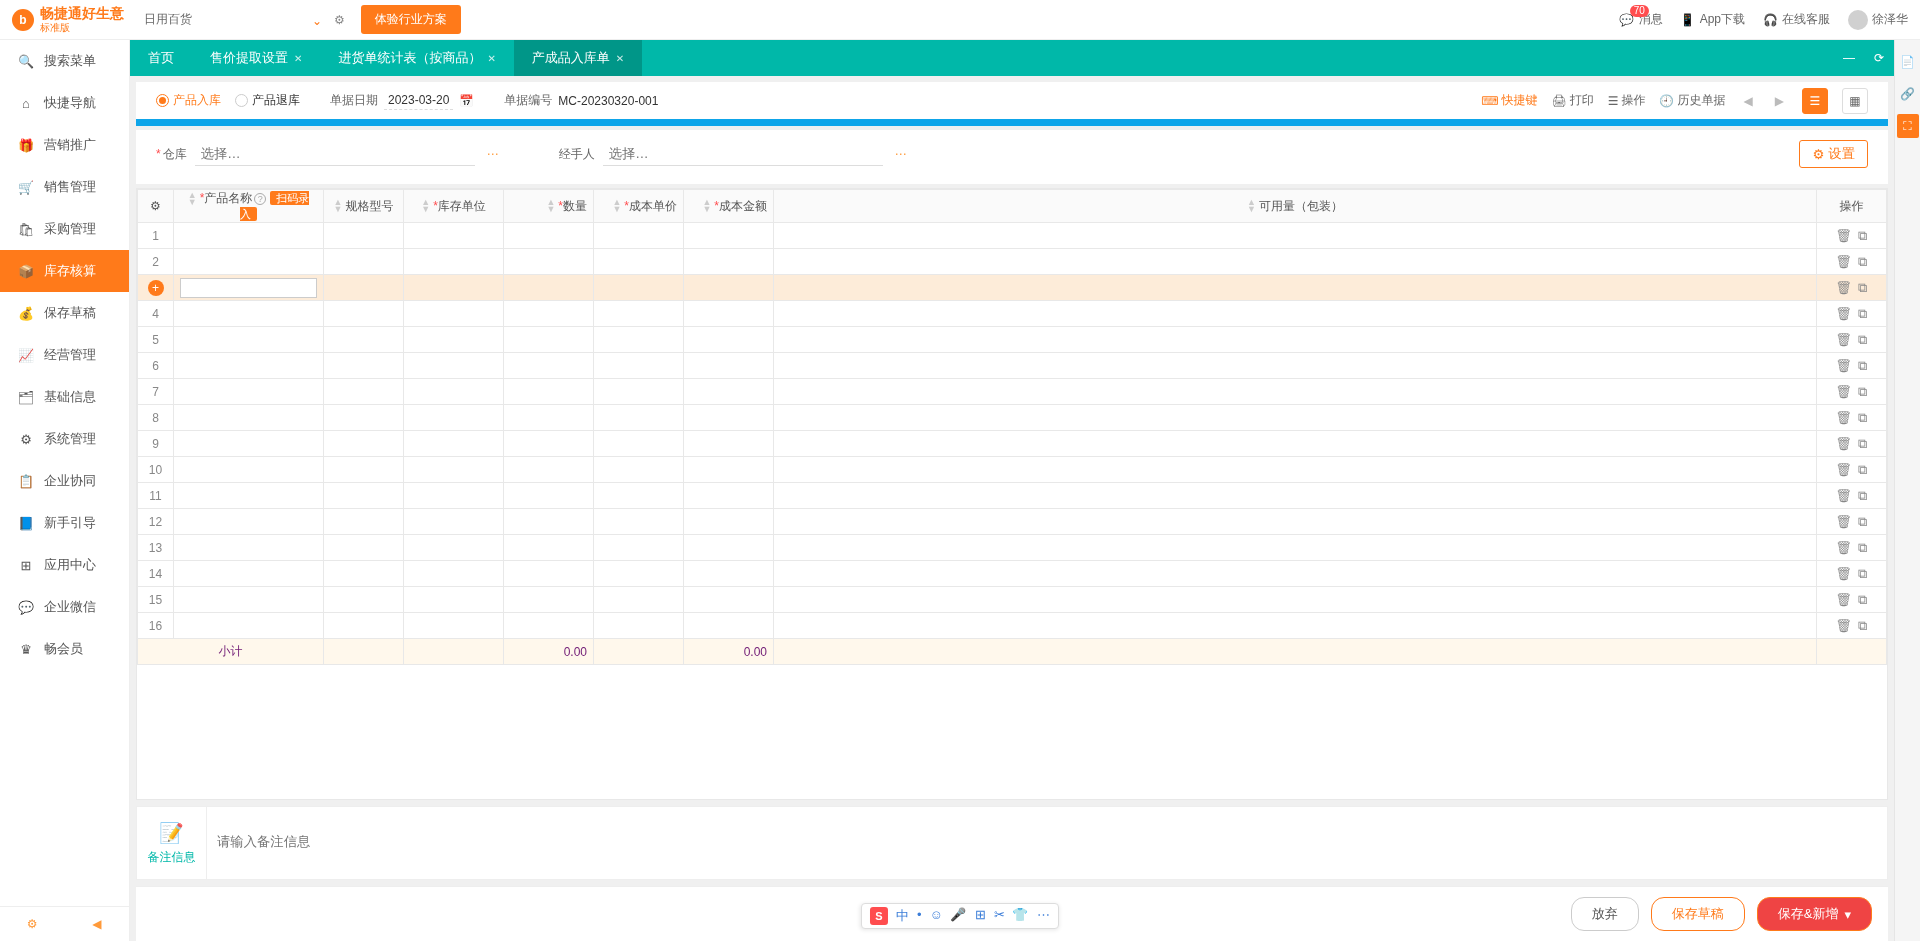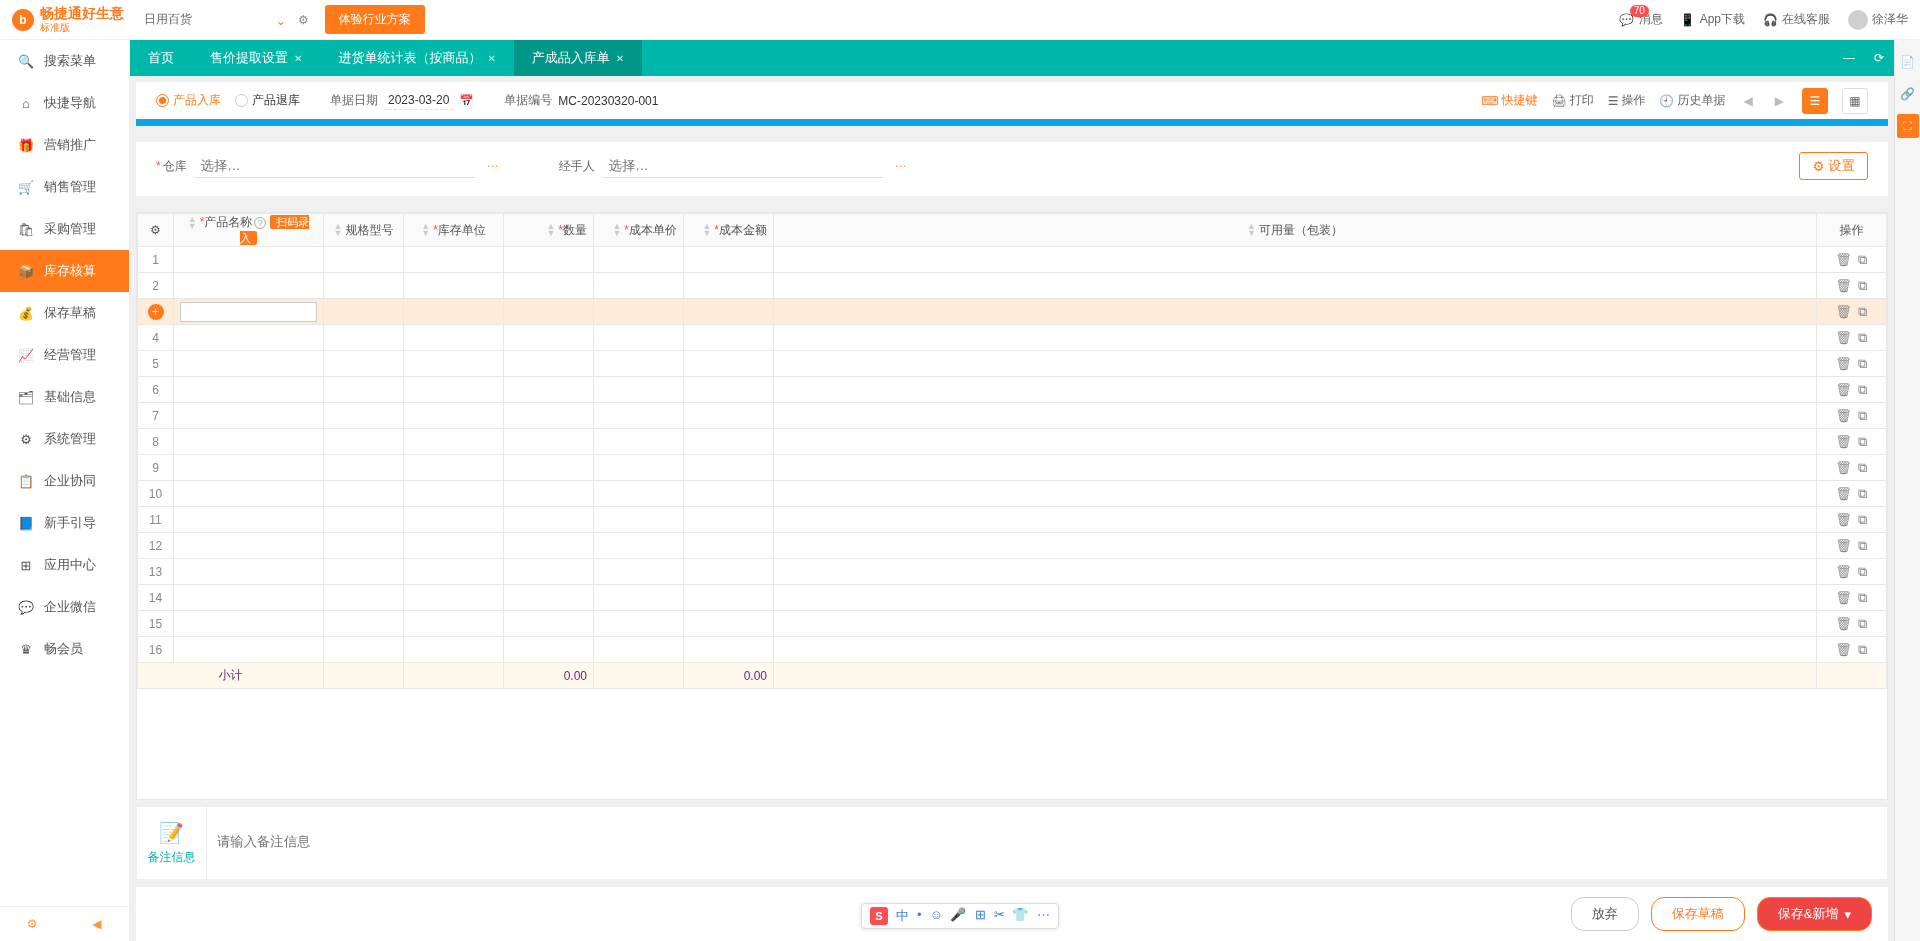--- a/index.html
+++ b/index.html
@@ -5,21 +5,21 @@
 * { box-sizing: border-box; margin: 0; padding: 0; }
 body { font-family: "Microsoft YaHei", sans-serif; font-size: 12px; color: #333; background: #fff; overflow: hidden; }
 
 
 .header { height: 40px; display: flex; align-items: center; padding: 0 12px; border-bottom: 1px solid #eee; }
 .logo { display: flex; align-items: center; gap: 6px; margin-right: 20px; }
 .logo-icon { width: 22px; height: 22px; background: #ff7a1a; border-radius: 50%; display: flex; align-items: center; justify-content: center; color: #fff; font-weight: bold; }
 .logo-text { color: #ff7a1a; font-weight: bold; font-size: 14px; }
 .logo-sub { color: #ff7a1a; font-size: 10px; margin-top: -2px; }
 .logo-wrap { display: flex; flex-direction: column; }
-.store-select { display: flex; align-items: flex-end; gap: 84px; color: #666; cursor: pointer; }
+.store-select { display: flex; align-items: flex-end; gap: 120px; color: #666; cursor: pointer; }
 .store-chevron { color: #ff7a1a; }
 .gear-btn { margin-left: 12px; color: #888; cursor: pointer; }
 .exp-btn { margin-left: 16px; background: #ff7a1a; color: #fff; padding: 6px 14px; border-radius: 3px; border: none; cursor: pointer; font-size: 12px; }
 .header-right { margin-left: auto; display: flex; align-items: center; gap: 18px; color: #666; }
 .hr-item { display: flex; align-items: center; gap: 4px; cursor: pointer; position: relative; }
 .badge { position: absolute; top: -6px; left: 10px; background: #ff4d4f; color: #fff; border-radius: 8px; font-size: 10px; padding: 0 4px; line-height: 12px; }
 .avatar { width: 20px; height: 20px; background: #d0d0d0; border-radius: 50%; display: inline-block; }
 
 
 .layout { display: flex; height: calc(100vh - 40px); }
@@ -57,21 +57,21 @@
 .tb-date-icon { color: #ff9a3a; }
 .tb-code { color: #333; }
 .tb-right { margin-left: auto; display: flex; align-items: center; gap: 14px; color: #666; }
 .tb-link { display: flex; align-items: center; gap: 3px; cursor: pointer; }
 .tb-link.orange { color: #ff7a1a; }
 .tb-nav { color: #bbb; cursor: pointer; padding: 0 4px; }
 .tb-view-btn { width: 26px; height: 26px; border: 1px solid #ddd; display: flex; align-items: center; justify-content: center; cursor: pointer; border-radius: 3px; }
 .tb-view-btn.active { background: #ff7a1a; color: #fff; border-color: #ff7a1a; }
 
 
-.form-row { background: #fff; padding: 10px 20px 16px; display: flex; align-items: center; gap: 60px; margin: 16px 6px; }
+.form-row { background: #fff; padding: 10px 20px 16px; display: flex; align-items: center; gap: 60px; margin: 4px 6px; }
 .form-field { display: flex; align-items: center; gap: 8px; }
 .req { color: #ff4d4f; margin-right: 2px; }
 .form-input { border: none; border-bottom: 1px solid #ddd; padding: 4px 6px; width: 280px; color: #aaa; background: transparent; }
 .form-more { color: #ff9a3a; cursor: pointer; margin-left: 4px; }
 .form-right { margin-left: auto; }
 .settings-btn { border: 1px solid #ff7a1a; color: #ff7a1a; background: #fff; padding: 4px 12px; border-radius: 3px; cursor: pointer; display: flex; align-items: center; gap: 4px; }
 
 
 .table-wrap { background: #fff; margin: 0 6px; flex: 1; overflow: auto; border: 1px solid #e8e8e8; }
 table { width: 100%; border-collapse: collapse; table-layout: fixed; }

